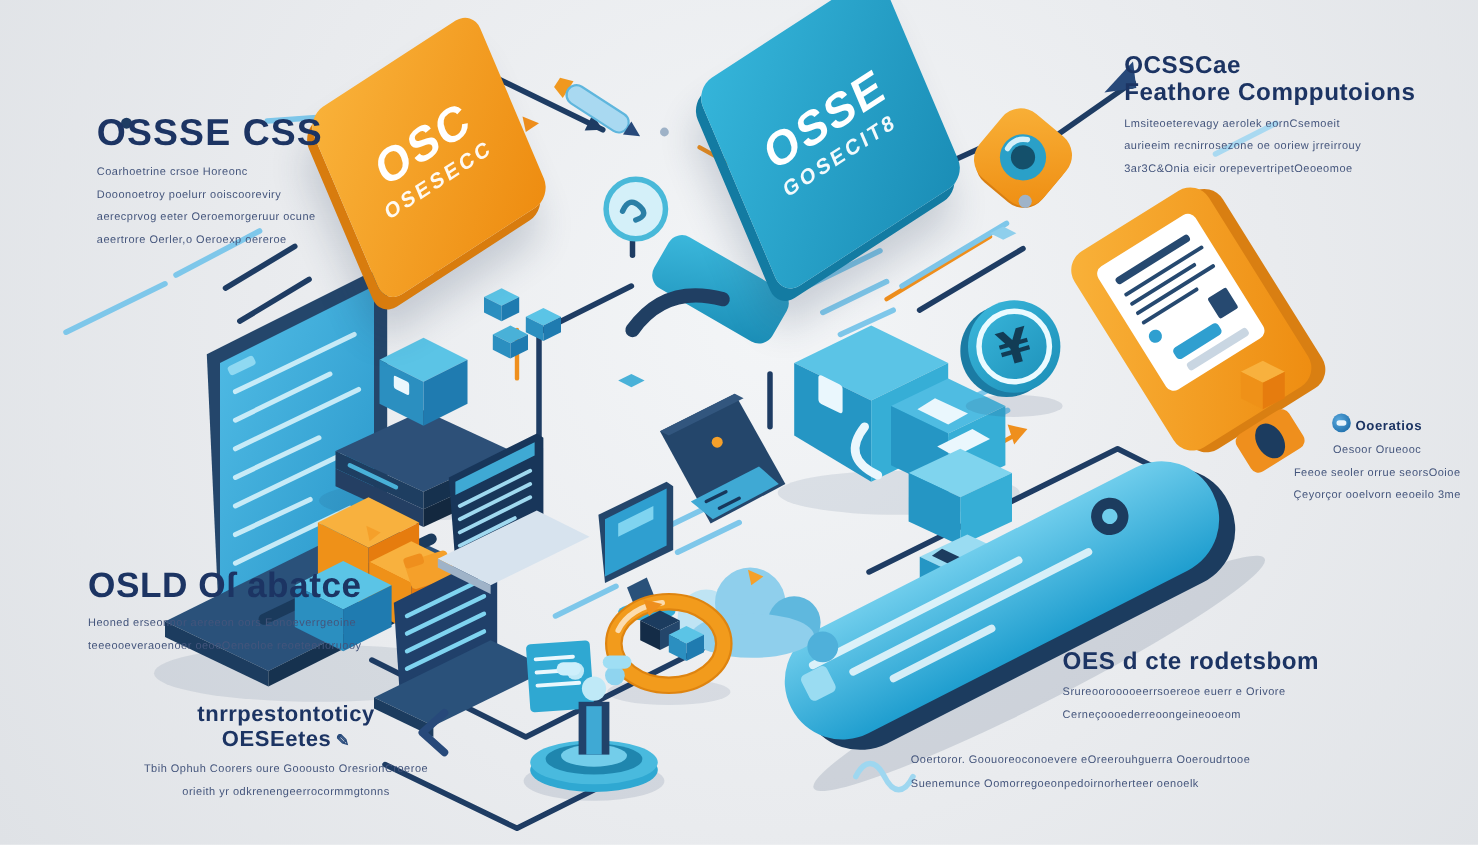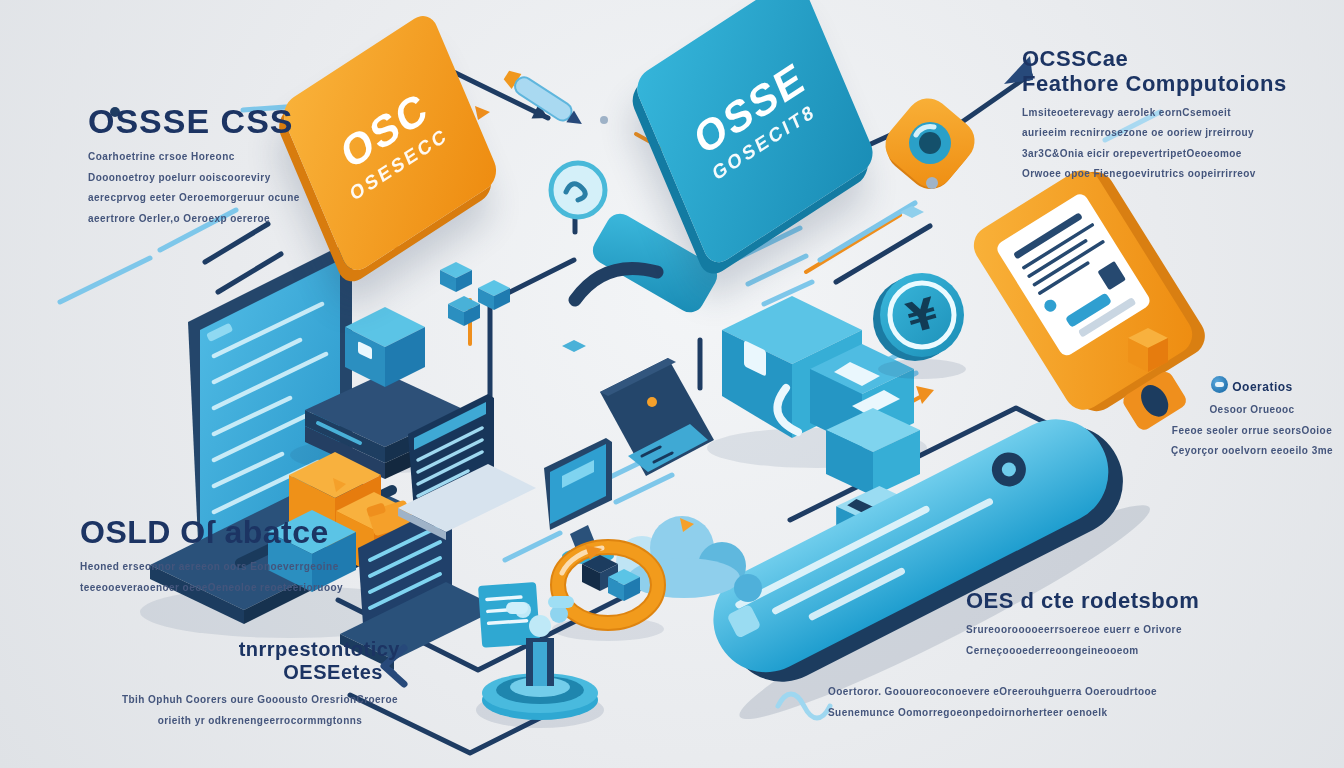--- a/index.html
+++ b/index.html
@@ -18,31 +18,31 @@
     transform:rotate(-33deg) skewX(-10deg);
     background:linear-gradient(135deg,#f9b23a 0%,#ee8c10 100%);
     box-shadow:-9px 7px 0 #d87c0e, -20px 26px 34px rgba(40,60,90,.20);}
   .panel-teal{left:656px;top:20px;width:198px;height:202px;
     transform:rotate(-33deg) skewX(-10deg);
     background:linear-gradient(135deg,#35b5da 0%,#1a8db6 100%);
     box-shadow:-9px 7px 0 #137ba2, -20px 26px 34px rgba(40,60,90,.20);}
   
   .callout{position:absolute;z-index:4;color:#44557c;}
   .callout .h{color:#1c3463;font-weight:800;letter-spacing:.5px;margin:0 0 6px 0;}
-  .callout .ln{font-size:10px;font-weight:700;letter-spacing:.45px;line-height:2.05;white-space:nowrap;color:#44557c;}
+  .callout .ln{font-size:10px;font-weight:400;letter-spacing:.45px;line-height:2.05;white-space:nowrap;color:#44557c;}
   .co-tl{left:88px;top:102px;width:250px;}
   .co-tl .h{font-size:34px;letter-spacing:1px;}
   .co-tr{left:1022px;top:46px;width:300px;}
   .co-tr .h{font-size:22px;line-height:1.15;}
   .co-right{left:1160px;top:376px;width:184px;text-align:center;}
   .co-right .h{font-size:12px;display:inline-block;}
   .co-ml{left:80px;top:514px;width:260px;}
   .co-ml .h{font-size:32px;}
   .co-bl{left:120px;top:638px;width:280px;text-align:center;}
-  .co-bl .h{font-size:20px;text-align:right;}
+  .co-bl .h{font-size:20px;}
   .co-br{left:966px;top:588px;width:300px;}
   .co-br .h{font-size:22px;}
   .co-bc{left:828px;top:682px;width:330px;}
   .co-bc .h{font-size:20px;}
   .pencil{color:#27497a;font-size:15px;margin-left:4px;}
   .dot-ico{display:inline-block;width:17px;height:17px;border-radius:50%;
     background:radial-gradient(circle at 35% 35%,#5aa8dd,#10619f);vertical-align:-2px;margin-right:4px;position:relative;}
   .dot-ico::after{content:"";position:absolute;left:4px;top:6px;width:9px;height:5px;border-radius:4px;background:#e8f4fb;}
 </style>
 </head>
@@ -428,21 +428,20 @@
 </div>
 
 <div class="callout co-tr">
   <div class="h">
     <div>OCSSCae</div>
     <div>Feathore Compputoions</div>
   </div>
   <div class="ln">Lmsiteoeterevagy aerolek eornCsemoeit</div>
   <div class="ln">aurieeim recnirrosezone oe ooriew jrreirrouy</div>
   <div class="ln">3ar3C&amp;Onia eicir orepevertripetOeoeomoe</div>
-  <div class="ln">Orwoee opoe Fienegoevirutrics oopeirrirreov</div>
 </div>
 
 <div class="callout co-right">
   <div class="h"><span class="dot-ico"></span><span>Ooeratios</span></div>
   <div class="ln">Oesoor Orueooc</div>
   <div class="ln">Feeoe seoler orrue seorsOoioe</div>
   <div class="ln">Çeyorçor ooelvorn eeoeilo 3me</div>
 </div>
 
 <div class="callout co-ml">

